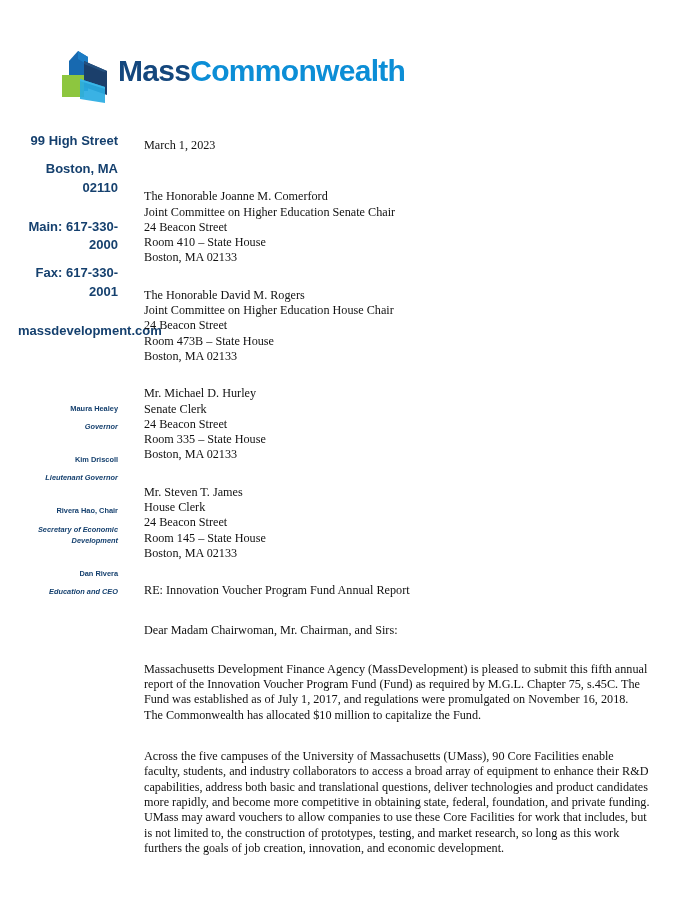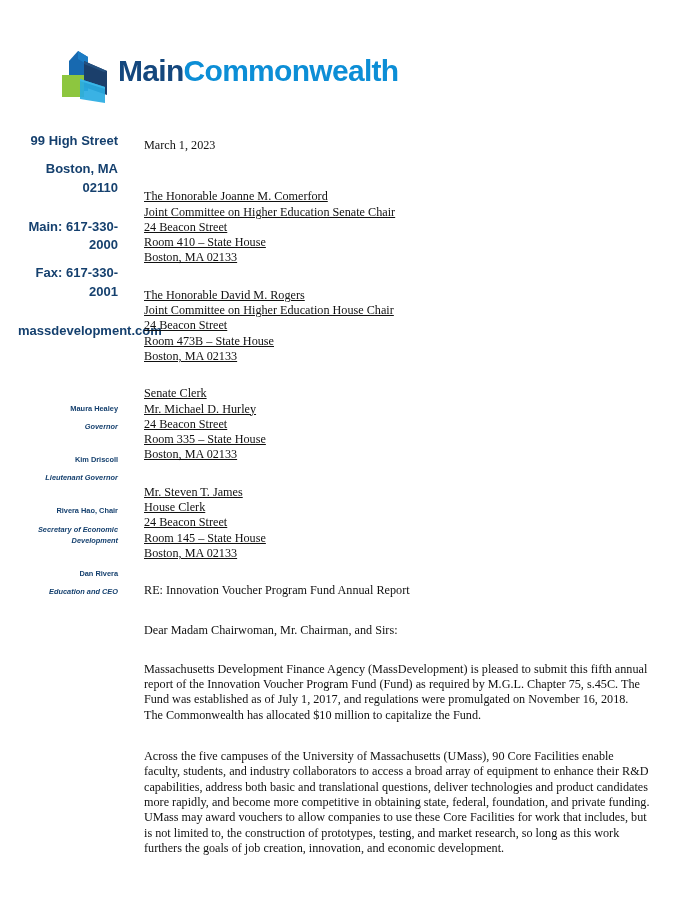--- a/index.html
+++ b/index.html
@@ -93,21 +93,21 @@
     width: 506px;
     font-family: "Liberation Serif", serif;
     font-size: 12.2px;
     line-height: 15.3px;
     color: #111111;
   }
   .date-line { margin: 0 0 36px 0; }
   .addr {
     margin: 0 0 22px 0;
   }
-  .addr .l { display: block; text-decoration: underline; }
+  .addr .l { display: block; }
   .re-line { margin: 6px 0 24px 0; }
   .salutation { margin: 0 0 24px 0; }
   .para {
     margin: 0 0 26px 0;
     text-align: left;
   }
 </style>
 </head>
 <body>
 
@@ -124,21 +124,21 @@
         <polygon points="24,14 47,24 44,25 24,17" fill="#24507f"></polygon>
 
         <rect x="2" y="28" width="22" height="22" fill="#8dc63f"></rect>
         <polygon points="2,28 24,28 24,50 2,50" fill="#8dc63f"></polygon>
 
         <polygon points="20,32 45,40 45,56 20,52" fill="#29abe2" opacity="0.92"></polygon>
         <polygon points="20,32 45,40 45,42 20,34" fill="#3cb8ea" opacity="0.9"></polygon>
       </svg>
     </div>
     <div class="logo-word">
-      <span class="w1">Main</span><span class="w2">Commonwealth</span>
+      <span class="w1">Mass</span><span class="w2">Commonwealth</span>
     </div>
   </div>
 
   <div class="sidebar">
     <div class="sb-group">
       <span class="sb-line">99 High Street</span>
       <span class="sb-line">Boston, MA 02110</span>
     </div>
     <div class="sb-group">
       <span class="sb-line">Main: 617-330-2000</span>
@@ -182,22 +182,22 @@
 
     <div class="addr">
       <span class="l">The Honorable David M. Rogers</span>
       <span class="l">Joint Committee on Higher Education House Chair</span>
       <span class="l">24 Beacon Street</span>
       <span class="l">Room 473B – State House</span>
       <span class="l">Boston, MA 02133</span>
     </div>
 
     <div class="addr">
+      <span class="l">Mr. Michael D. Hurley</span>
       <span class="l">Senate Clerk</span>
-      <span class="l">Mr. Michael D. Hurley</span>
       <span class="l">24 Beacon Street</span>
       <span class="l">Room 335 – State House</span>
       <span class="l">Boston, MA 02133</span>
     </div>
 
     <div class="addr">
       <span class="l">Mr. Steven T. James</span>
       <span class="l">House Clerk</span>
       <span class="l">24 Beacon Street</span>
       <span class="l">Room 145 – State House</span>

